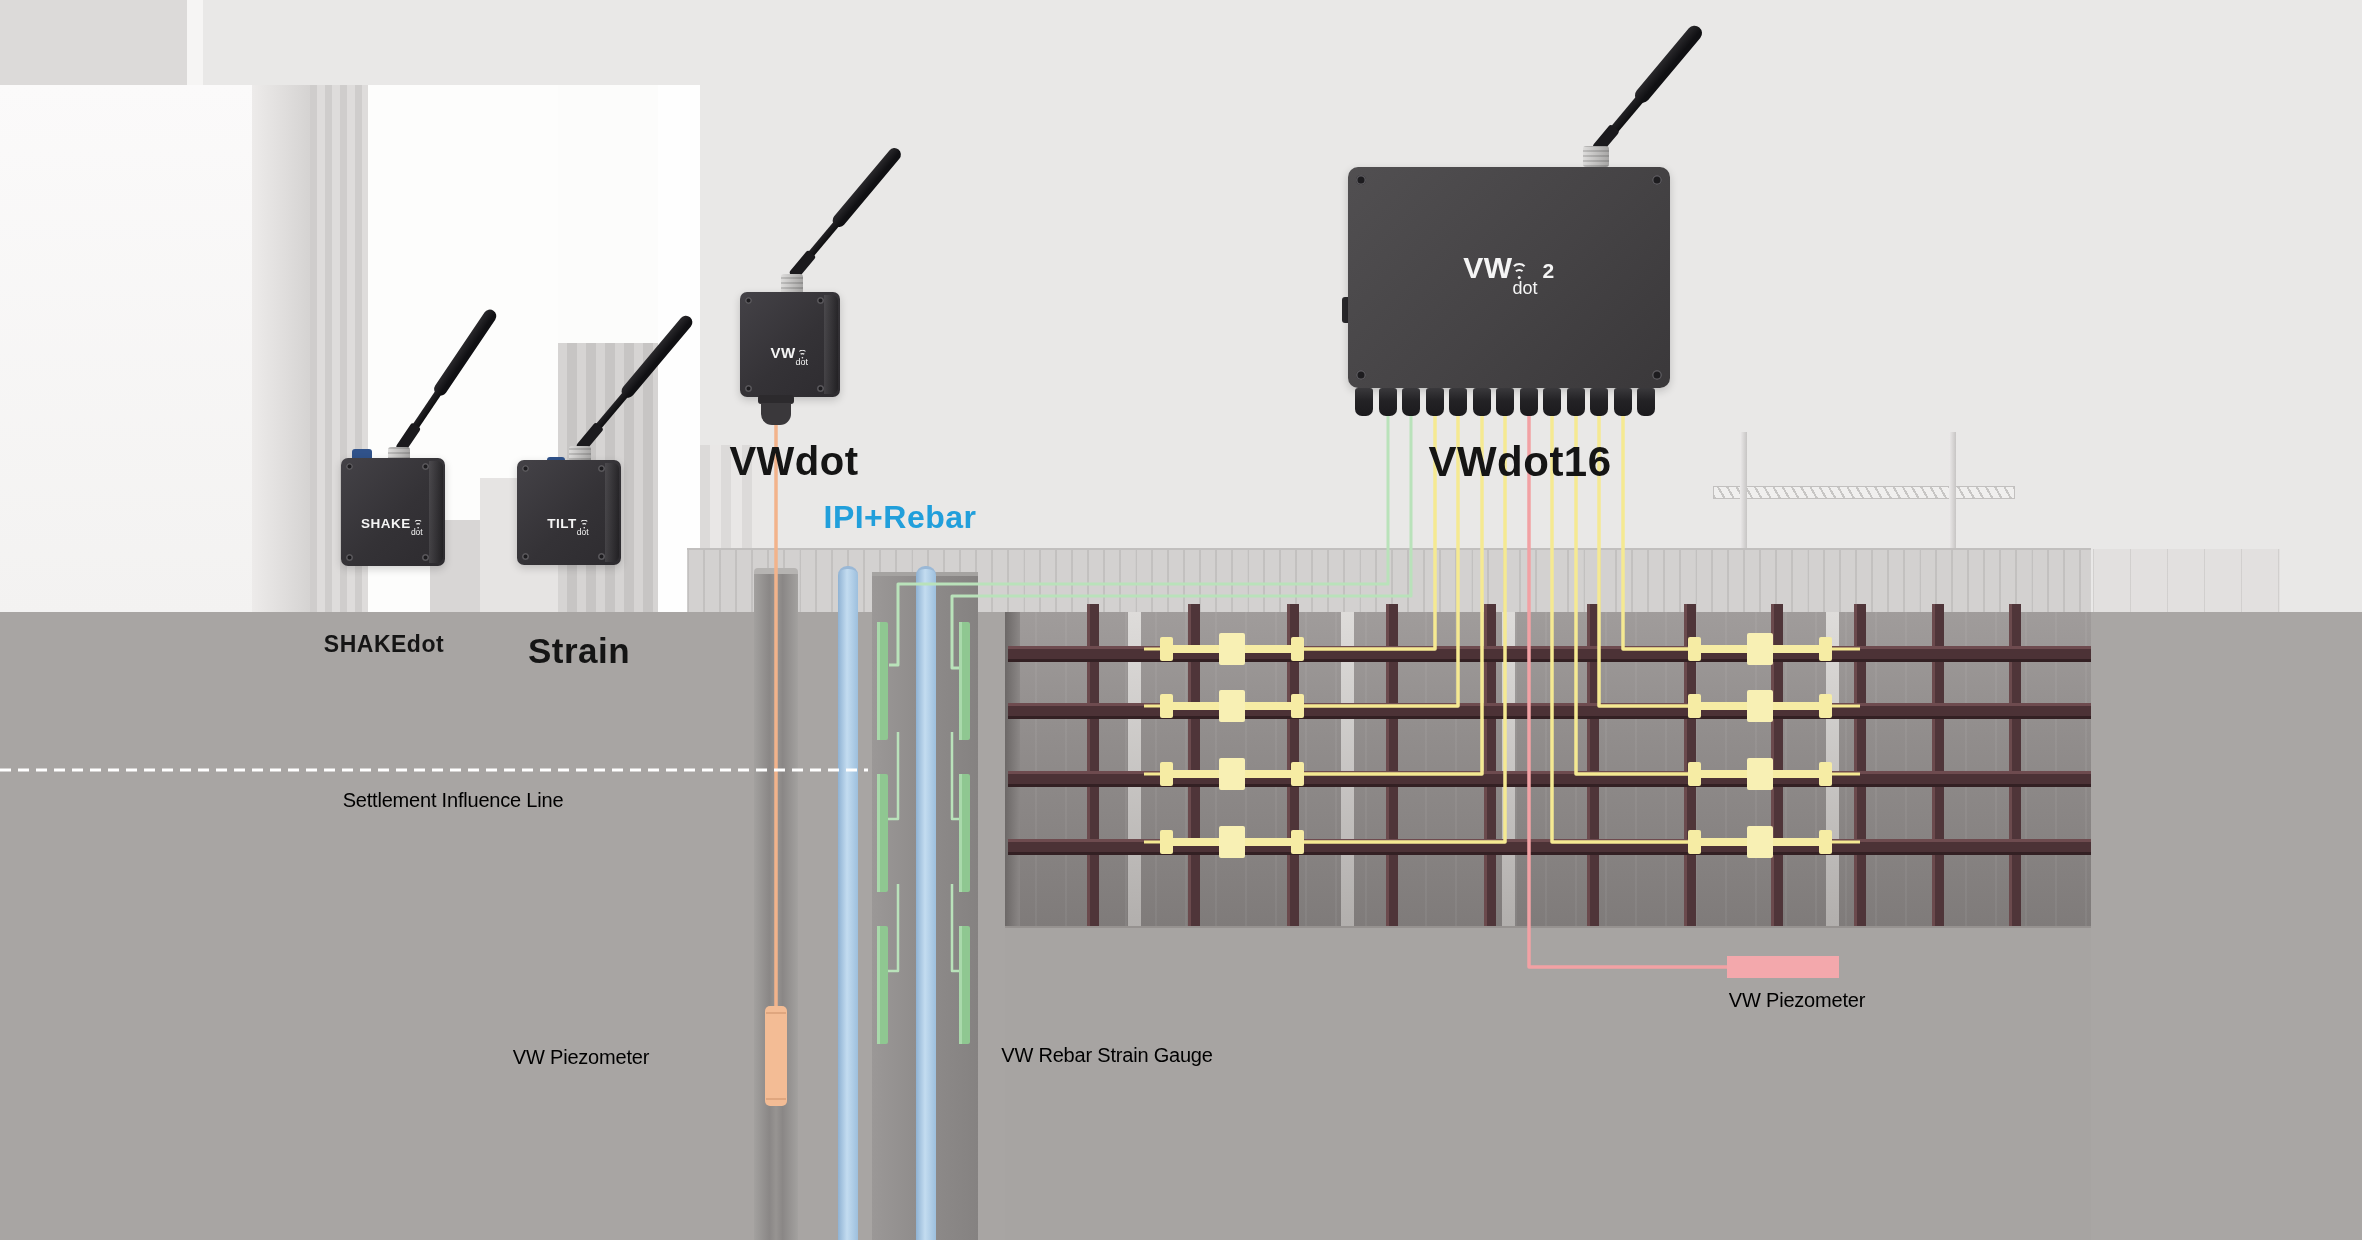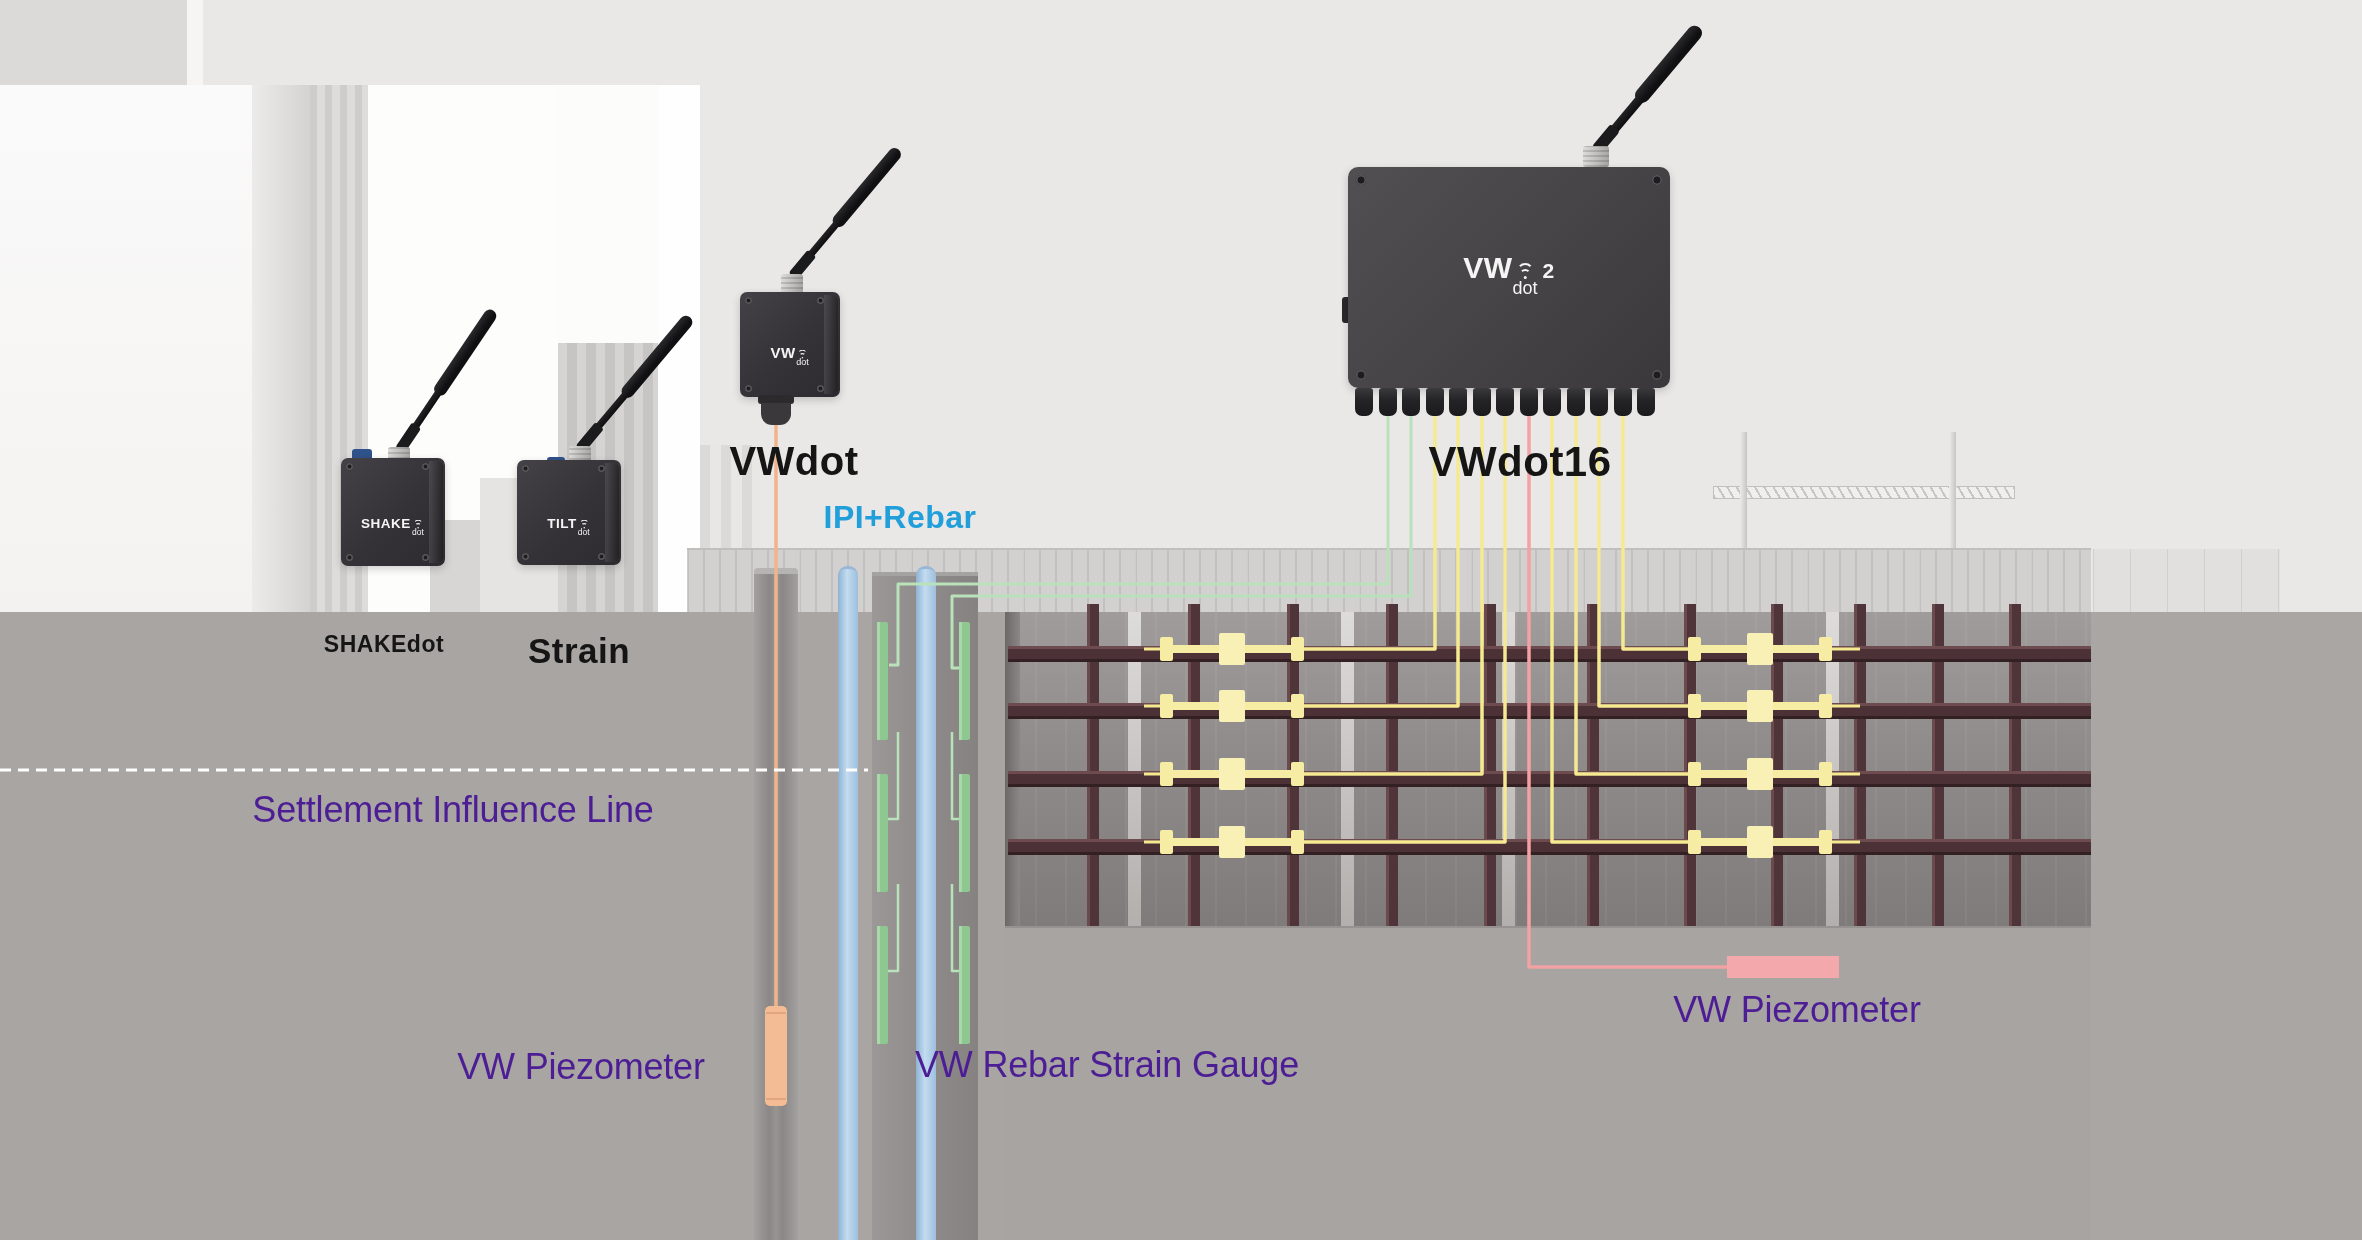--- a/index.html
+++ b/index.html
@@ -81,34 +81,34 @@
   .gland-big{background:#3a383b;border-radius:0 0 11px 11px;}
   .gland-ring{background:#2c2a2d;border-radius:3px;}
   .glands{display:flex;gap:5.5px;}
   .glands .g{width:18px;height:28px;border-radius:3px 3px 7px 7px;
     background:linear-gradient(180deg,#3a393c,#232225 45%,#1b1a1d);}
   .tab16{background:#29282b;border-radius:3px 0 0 3px;}
 
   
   .logo{position:absolute;left:50%;transform:translateX(-50%);display:flex;align-items:baseline;color:#f5f5f5;white-space:nowrap;}
   .logo .main{font-weight:bold;letter-spacing:.5px;}
-  .dotwrap{display:inline-flex;flex-direction:column;align-items:center;line-height:1;}
+  .dotwrap{display:inline-flex;flex-direction:column;line-height:1;}
   .wifi{position:relative;display:block;width:14px;height:9px;margin-bottom:1px;}
   .wifi b{position:absolute;left:50%;bottom:-2px;transform:translateX(-50%);
     border:2px solid #f5f5f5;border-bottom-color:transparent;border-left-color:transparent;
     border-right-color:transparent;border-radius:50%;}
   .wifi .a1{width:13px;height:13px;}
   .wifi .a2{width:7px;height:7px;}
   .wifi i{position:absolute;left:50%;bottom:-1px;transform:translateX(-50%);width:3px;height:3px;border-radius:50%;background:#f5f5f5;}
   .wifi.sm{transform:scale(.55);transform-origin:center bottom;margin-bottom:0;}
 
   
   .lbl{position:absolute;transform:translateX(-50%);white-space:nowrap;line-height:1.15;}
   .lbl-dark{font-weight:bold;color:#151515;letter-spacing:.5px;}
-  .lbl-white{color:#4c1d95;font-size:36px;letter-spacing:-0.2px;}
+  .lbl-white{color:#000000;font-size:20px;letter-spacing:-0.2px;}
 </style>
 </head>
 <body>
 
 <div class="stage">
 
   <div class="abs sky"></div>
   <div class="abs ceiling"></div>
   <div class="abs ceiling-edge"></div>
   <div class="abs white-face"></div>

